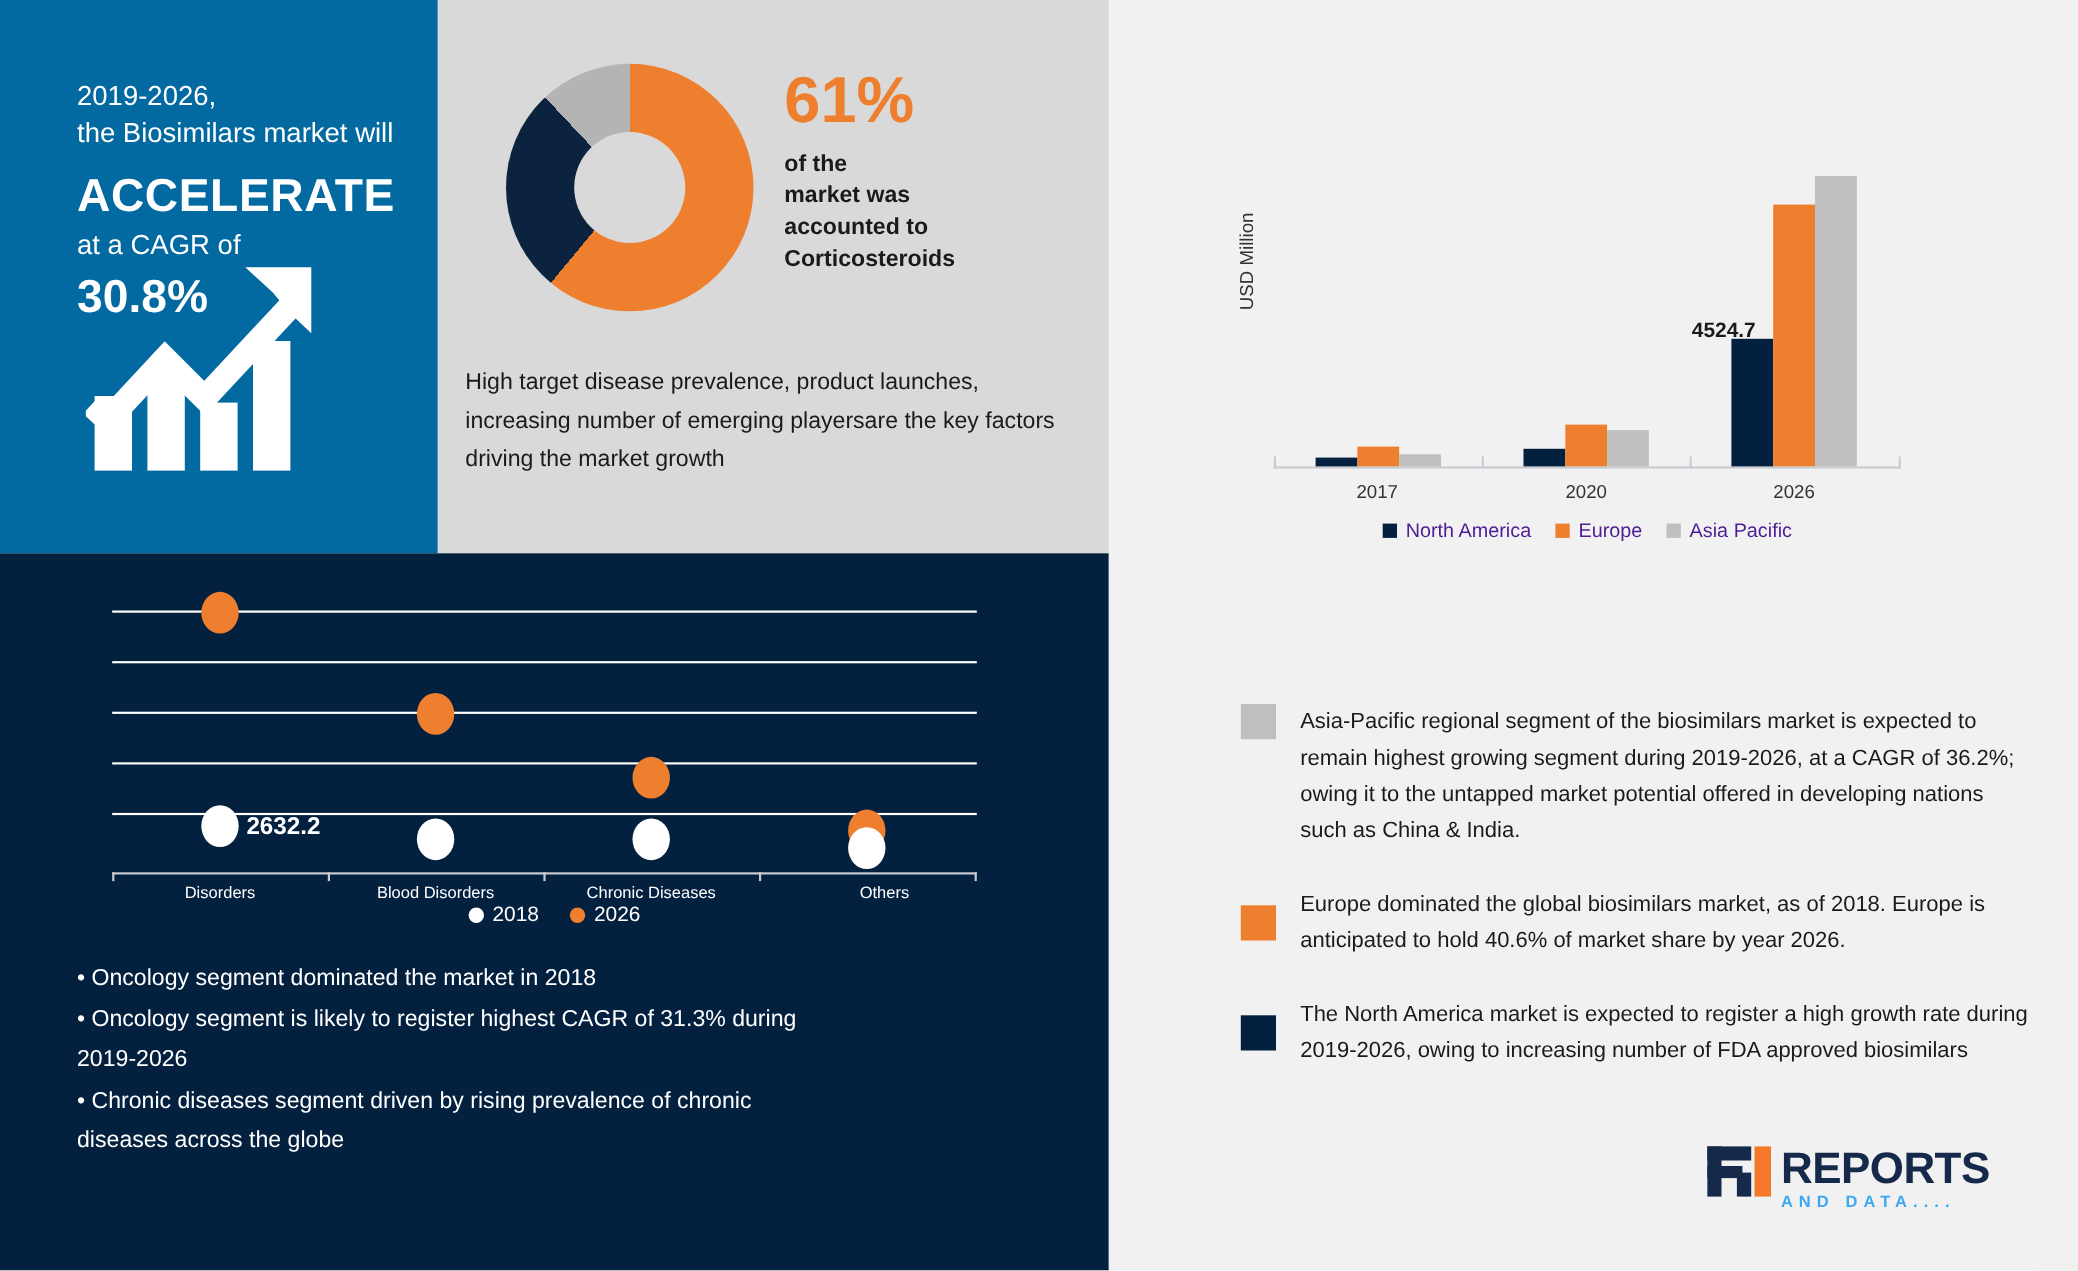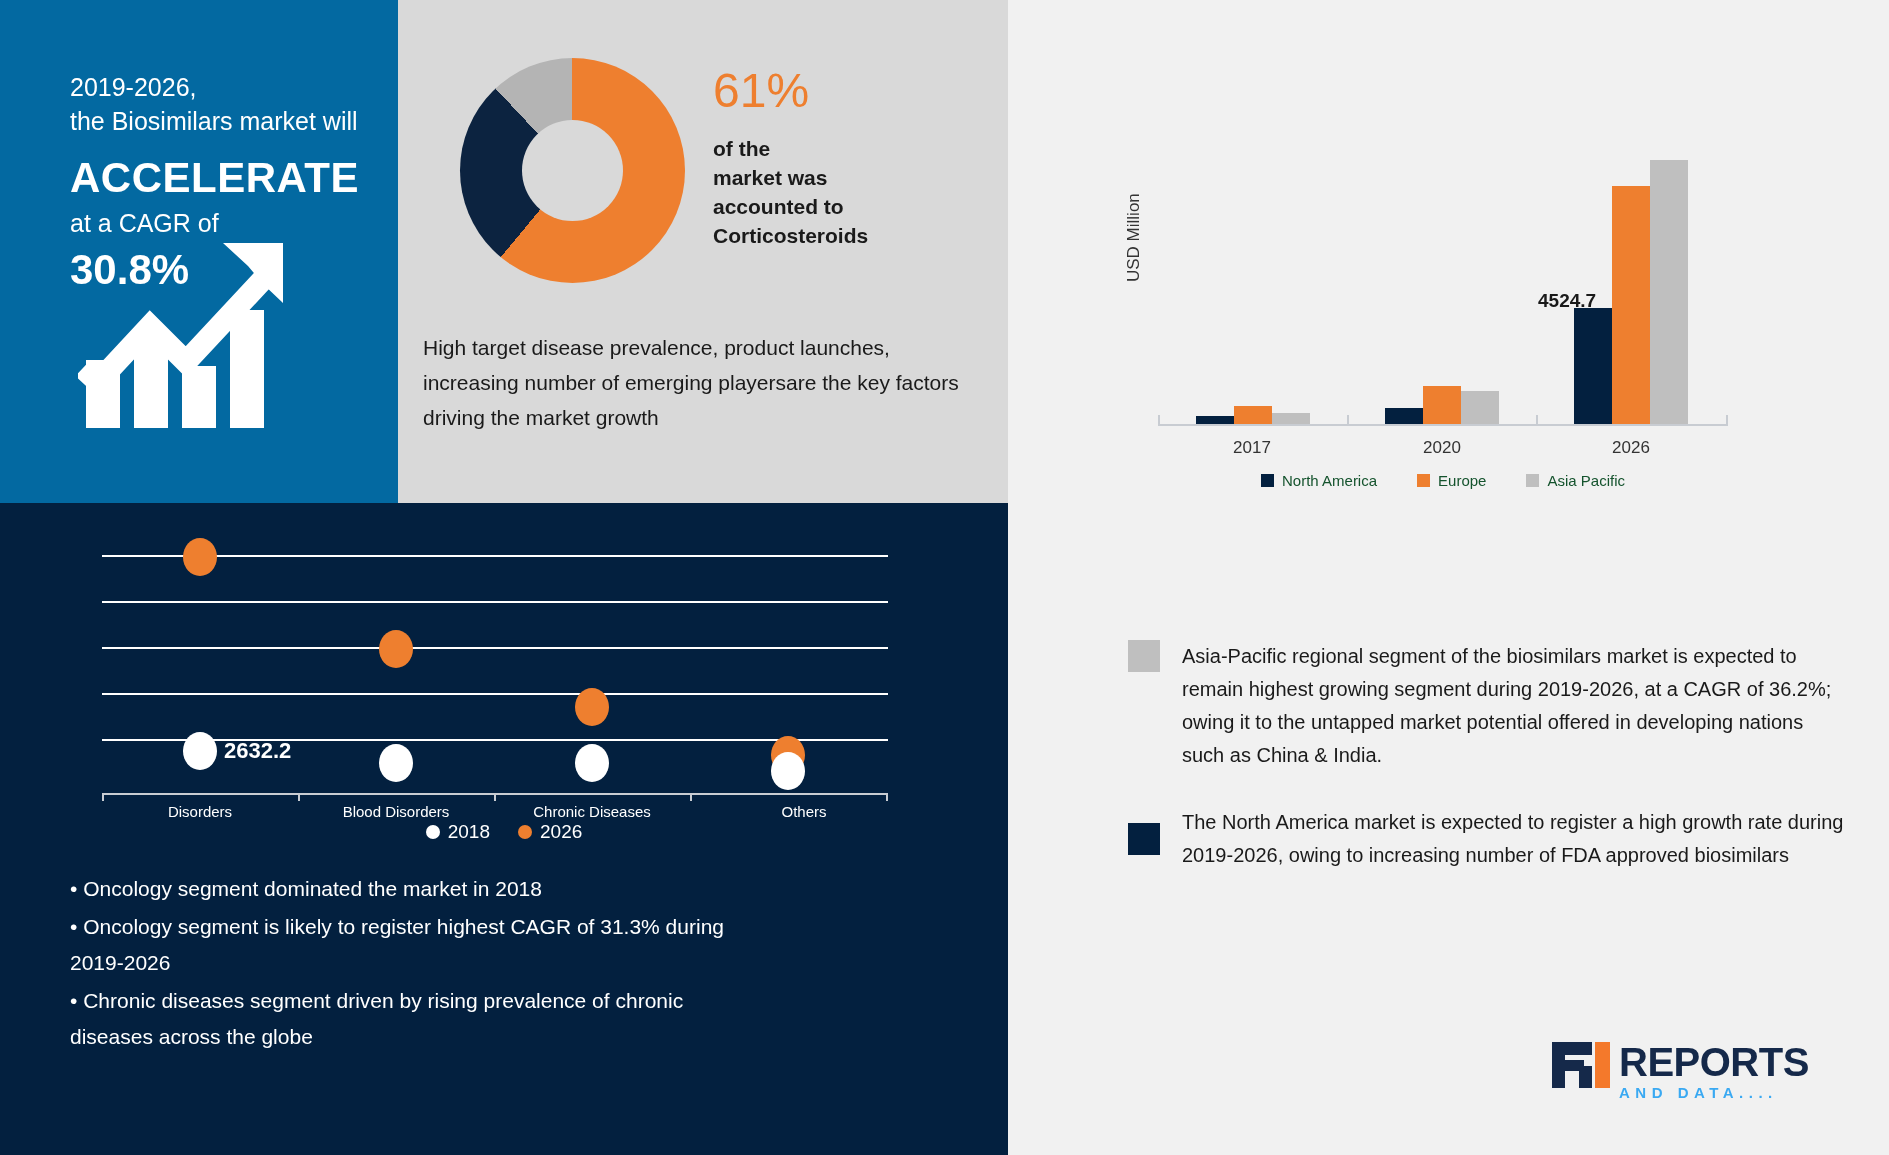--- a/index.html
+++ b/index.html
@@ -30,21 +30,21 @@
     background: #d9d9d9;
   }
   .donut-wrap { position: absolute; left: 62px; top: 58px; width: 225px; height: 225px; }
   .donut { width: 225px; height: 225px; border-radius: 50%;
     background: conic-gradient(#ee7f2f 0deg 219.6deg, #0c2340 219.6deg 316.8deg, #b4b4b4 316.8deg 360deg);
   }
   .donut-hole { position: absolute; left: 62px; top: 62px; width: 101px; height: 101px;
     border-radius: 50%; background: #d9d9d9; }
 
   .pct-block { position: absolute; left: 315px; top: 58px; width: 280px; }
-  .pct-num { color: #ee7f2f; font-size: 48px; font-weight: 400; line-height: 66px; }
+  .pct-num { color: #ee7f2f; font-size: 59px; font-weight: 700; line-height: 66px; }
   .pct-sub { color: #1a1a1a; font-size: 21px; font-weight: 700; line-height: 29px; margin-top: 10px; }
   .gray-note { position: absolute; left: 25px; top: 330px; width: 560px;
     font-size: 21px; line-height: 35px; color: #1a1a1a; }
 
   .navy-panel {
     position: absolute; left: 0; top: 503px; width: 1008px; height: 652px;
     background: #03203f; color: #ffffff;
   }
 
   
@@ -84,21 +84,21 @@
     justify-content: center; }
   .bar { width: 38px; }
   .bar.na { background: #03203f; }
   .bar.eu { background: #ee7f2f; }
   .bar.ap { background: #bfbfbf; }
   .bar-value { position: absolute; font-size: 19px; font-weight: 700; color: #1a1a1a;
     white-space: nowrap; }
   .bc-cat { position: absolute; top: 288px; transform: translateX(-50%);
     font-size: 17px; color: #333; }
   .bc-legend { position: absolute; left: 0; top: 322px; width: 570px;
-    display: flex; justify-content: center; gap: 40px; font-size: 15px; color: #14532d; }
+    display: flex; justify-content: center; gap: 22px; font-size: 18px; color: #4c1d95; }
   .lg-sq { width: 13px; height: 13px; }
 
   .notes { position: absolute; left: 120px; top: 640px; width: 720px; }
   .note { display: flex; gap: 22px; margin-bottom: 34px; }
   .note-sw { width: 32px; height: 32px; flex: 0 0 32px; }
   .note-txt { font-size: 20px; line-height: 33px; color: #1a1a1a; }
   .note.mid .note-sw { align-self: center; }
   .note.bottom .note-sw { align-self: center; }
 
   
@@ -248,20 +248,24 @@
           <span>Asia Pacific</span>
         </div>
       </div>
     </div>
 
     <div class="notes">
       <div class="note">
         <div class="note-sw" style="background:#bfbfbf"></div>
         <div class="note-txt">Asia-Pacific regional segment of the biosimilars market is expected to remain highest growing segment during 2019-2026, at a CAGR of 36.2%; owing it to the untapped market potential offered in developing nations such as China &amp; India.</div>
       </div>
+      <div class="note mid">
+        <div class="note-sw" style="background:#ee7f2f"></div>
+        <div class="note-txt">Europe dominated the global biosimilars market, as of 2018. Europe is anticipated to hold 40.6% of market share by year 2026.</div>
+      </div>
       <div class="note bottom">
         <div class="note-sw" style="background:#03203f"></div>
         <div class="note-txt">The North America market  is expected to register a high growth rate during 2019-2026, owing to increasing number of FDA approved biosimilars</div>
       </div>
     </div>
   </div>
 
   <div class="logo">
     <svg class="logo-mark" viewBox="0 0 60 46">
       <rect x="0" y="0" width="40" height="13" fill="#15294a"></rect>

